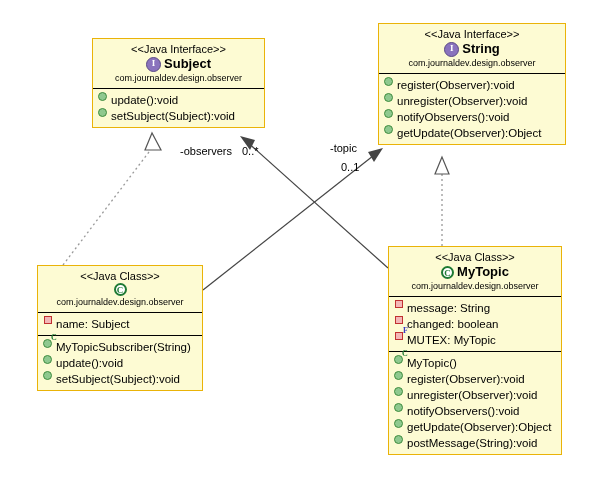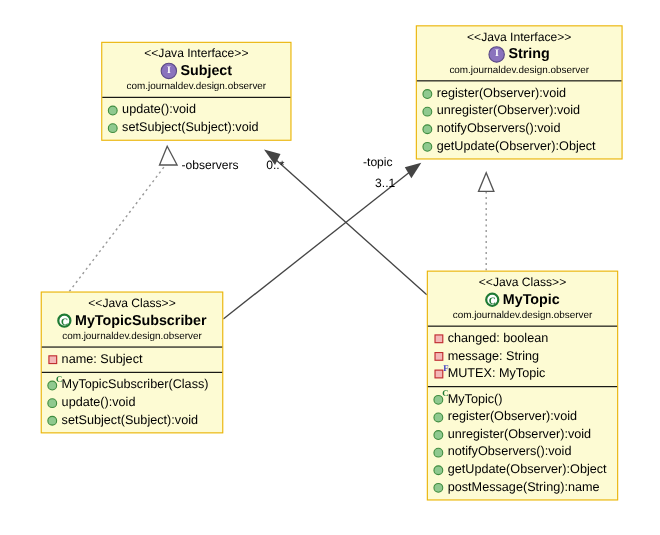--- a/index.html
+++ b/index.html
@@ -60,21 +60,20 @@
   }
   .compartment + .compartment {
     border-top: 1px solid #000000;
   }
   .member {
     font-size: 11.5px;
     color: #000000;
     line-height: 16px;
     white-space: nowrap;
     display: flex;
-    align-items: center;
     padding-left: 5px;
   }
   .member .label { margin-left: 4px; }
 
   
   .icon {
     display: inline-block;
     position: relative;
     flex: 0 0 auto;
   }
@@ -163,24 +162,24 @@
     <line x1="388" y1="268" x2="245" y2="140" stroke="#444444" stroke-width="1.2"></line>
     <polygon points="240,136 255,140 250,150" fill="#444444"></polygon>
   </g>
 
   <g>
     <line x1="203" y1="290" x2="378" y2="152" stroke="#444444" stroke-width="1.2"></line>
     <polygon points="383,148 368,152 374,162" fill="#444444"></polygon>
   </g>
 </svg>
 
-<div class="edge-label" style="left:165px; top:145px;">-observers</div>
+<div class="edge-label" style="left:180px; top:145px;">-observers</div>
 <div class="edge-label" style="left:242px; top:145px;">0..*</div>
 <div class="edge-label" style="left:330px; top:142px;">-topic</div>
-<div class="edge-label" style="left:341px; top:161px;">3..1</div>
+<div class="edge-label" style="left:341px; top:161px;">0..1</div>
 
 <div class="uml-box" style="left:92px; top:38px; width:173px;">
   <div class="box-header">
     <div class="stereotype">&lt;&lt;Java Interface&gt;&gt;</div>
     <div class="type-name">
       <span class="icon icon-interface">I</span>
       <span>Subject</span>
     </div>
     <div class="package-name">com.journaldev.design.observer</div>
   </div>
@@ -223,36 +222,35 @@
       <span class="label">getUpdate(Observer):Object</span>
     </div>
   </div>
 </div>
 
 <div class="uml-box" style="left:37px; top:265px; width:166px;">
   <div class="box-header">
     <div class="stereotype">&lt;&lt;Java Class&gt;&gt;</div>
     <div class="type-name">
       <span class="icon icon-class">C</span>
-      <span>MyTopicSubscriber</span>
     </div>
     <div class="package-name">com.journaldev.design.observer</div>
   </div>
   <div class="compartment">
     <div class="member">
       <span class="icon icon-field"></span>
       <span class="label">name: Subject</span>
     </div>
   </div>
   <div class="compartment">
     <div class="member">
       <span class="icon icon-ctor">
           <span class="sup sup-c">C</span>
         </span>
-      <span class="label">MyTopicSubscriber(Class)</span>
+      <span class="label">MyTopicSubscriber(String)</span>
     </div>
     <div class="member">
       <span class="icon icon-method"></span>
       <span class="label">update():void</span>
     </div>
     <div class="member">
       <span class="icon icon-method"></span>
       <span class="label">setSubject(Subject):void</span>
     </div>
   </div>
@@ -263,25 +261,25 @@
     <div class="stereotype">&lt;&lt;Java Class&gt;&gt;</div>
     <div class="type-name">
       <span class="icon icon-class">C</span>
       <span>MyTopic</span>
     </div>
     <div class="package-name">com.journaldev.design.observer</div>
   </div>
   <div class="compartment">
     <div class="member">
       <span class="icon icon-field"></span>
+      <span class="label">message: String</span>
+    </div>
+    <div class="member">
+      <span class="icon icon-field"></span>
       <span class="label">changed: boolean</span>
-    </div>
-    <div class="member">
-      <span class="icon icon-field"></span>
-      <span class="label">message: String</span>
     </div>
     <div class="member">
       <span class="icon icon-field">
           <span class="sup sup-f">F</span>
         </span>
       <span class="label">MUTEX: MyTopic</span>
     </div>
   </div>
   <div class="compartment">
     <div class="member">
@@ -301,16 +299,16 @@
     <div class="member">
       <span class="icon icon-method"></span>
       <span class="label">notifyObservers():void</span>
     </div>
     <div class="member">
       <span class="icon icon-method"></span>
       <span class="label">getUpdate(Observer):Object</span>
     </div>
     <div class="member">
       <span class="icon icon-method"></span>
-      <span class="label">postMessage(String):name</span>
+      <span class="label">postMessage(String):void</span>
     </div>
   </div>
 </div>
 
 </body></html>

